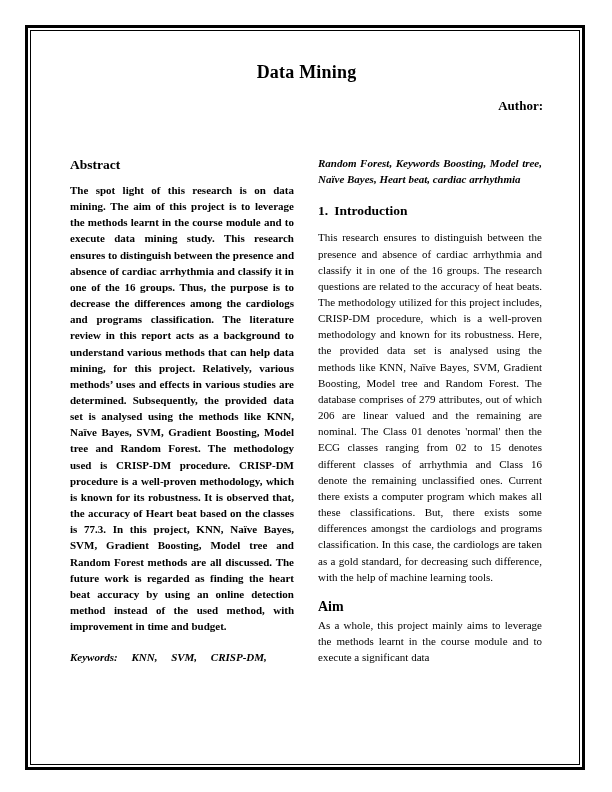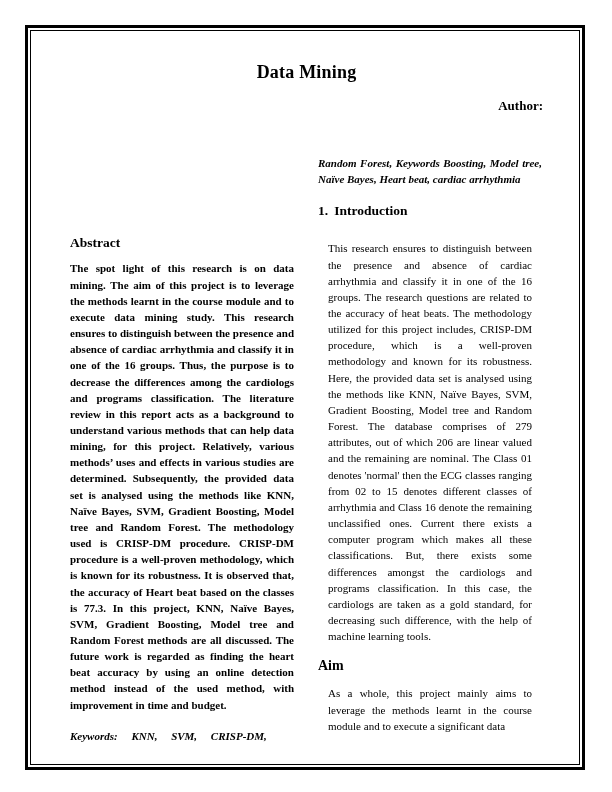--- a/index.html
+++ b/index.html
@@ -74,21 +74,21 @@
 
   .h-abstract {
     font-size: 13.5px;
     font-weight: bold;
     margin: 0 0 9px 0;
     line-height: 1.2;
   }
   .h-section {
     font-size: 13.5px;
     font-weight: bold;
-    margin: 15px 0 21px 0;
+    margin: 15px 0 10px 0;
     line-height: 1.25;
   }
   .h-section .num { margin-right: 6px; }
   .h-sub {
     font-size: 14px;
     font-weight: bold;
     margin: 13px 0 1px 0;
     line-height: 1.3;
   }
 
@@ -97,21 +97,21 @@
     font-weight: bold;
     text-align: justify;
     text-justify: inter-word;
     margin: 0 0 12px 0;
     line-height: 1.47;
   }
   p.body-plain {
     font-size: 11px;
     text-align: justify;
     text-justify: inter-word;
-    margin: 10px;
+    margin: 0;
     line-height: 1.47;
   }
   p.keywords {
     font-size: 11px;
     font-weight: bold;
     font-style: italic;
     text-align: justify;
     text-justify: inter-word;
     margin: 15px 0 0 0;
     line-height: 1.47;

